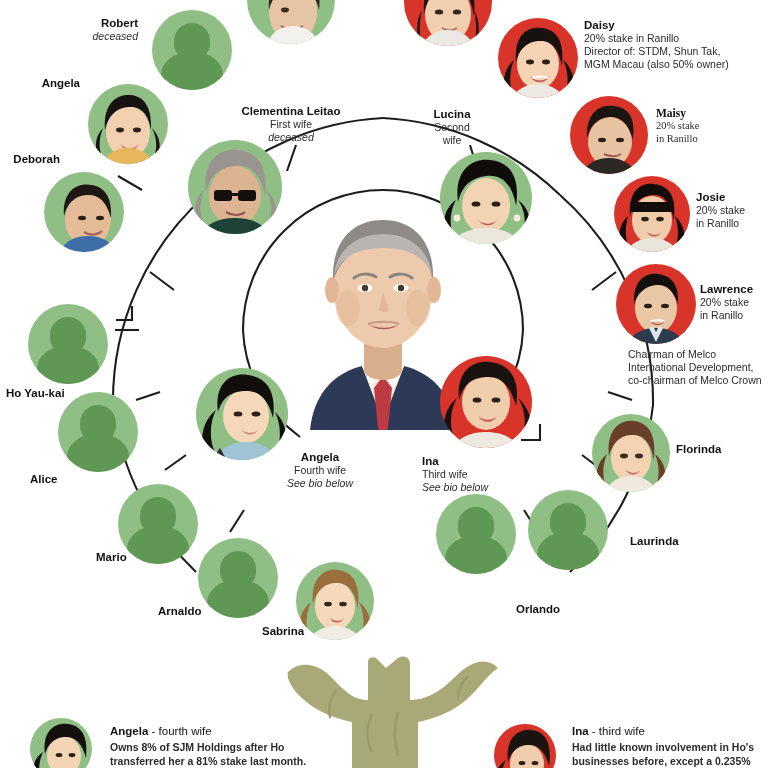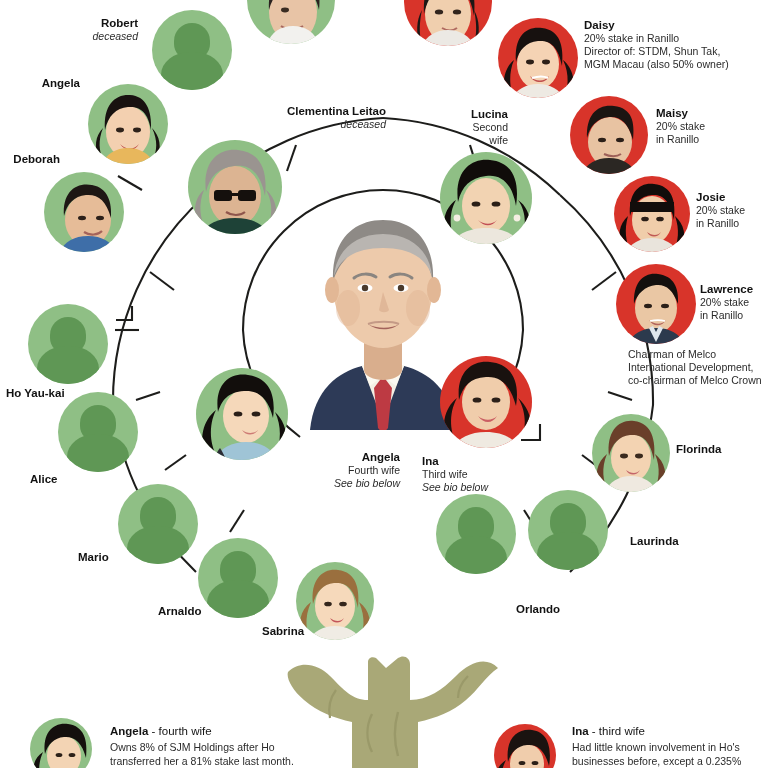--- a/index.html
+++ b/index.html
@@ -46,30 +46,30 @@
   }
   
   .photo{position:absolute;left:0;top:0;width:100%;height:100%;}
 
   
   .lbl{position:absolute;line-height:1.22;}
   .lbl .nm{font-weight:bold;font-size:11.5px;color:#121212;display:block;white-space:nowrap;}
   .lbl .sub{font-size:10.5px;color:#2b2b2b;display:block;white-space:nowrap;}
   .lbl .ital{font-style:italic;font-size:10.5px;color:#2b2b2b;display:block;white-space:nowrap;}
   .lbl.r{text-align:right;}
-  .lbl.c{text-align:right;}
+  .lbl.c{text-align:center;}
   .lbl.l{text-align:left;}
 
   .note{position:absolute;font-size:10.5px;line-height:1.25;color:#2b2b2b;}
 
   
   .bio{position:absolute;}
   .bio .bt{font-size:11.5px;line-height:1.3;color:#141414;}
   .bio .bt b{font-weight:bold;}
-  .bio .bb{font-size:10.5px;line-height:1.32;color:#2b2b2b;margin-top:2px;}
+  .bio .bb{font-size:10.5px;line-height:1.32;color:#2b2b2b;margin-top:2px;font-weight:bold;}
   .bioface{position:absolute;border-radius:50%;overflow:hidden;}
 
   
   #patriarch{position:absolute;}
 </style>
 </head>
 <body>
 
 <div id="stage">
 
@@ -270,20 +270,21 @@
         <rect x="26" y="50" width="18" height="11" rx="3" fill="#15100d"></rect>
         <rect x="50" y="50" width="18" height="11" rx="3" fill="#15100d"></rect>
         <rect x="44" y="53" width="6" height="3" fill="#15100d"></rect>
         <path d="M38 72 C44 76 52 76 57 72" stroke="#8f564c" stroke-width="2.2" fill="none"></path>
         <path d="M14 94 C18 84 30 78 47 78 C64 78 76 84 80 94 Z" fill="#1e4237"></path>
       </svg>
     </div>
   </div>
   <div class="lbl c" style="left:196px;top:104px;width:190px;">
     <span class="nm">Clementina Leitao</span>
+    <span class="sub">First wife</span>
     <span class="ital">deceased</span>
   </div>
 
   <div class="node" style="left:440px;top:152px;width:92px;height:92px;">
     <div class="disc green" style="width:92px;height:92px;">
       <svg viewBox="0 0 92 92" width="92" height="92">
         <ellipse cx="46" cy="54" rx="24" ry="28" fill="#f2d3b2"></ellipse>
         <path d="M18 50 C14 18 32 6 50 8 C72 10 80 28 76 54 C72 30 60 22 46 24 C30 26 22 34 18 50 Z" fill="#100c0a"></path>
         <path d="M16 48 C8 62 10 80 16 90 L8 90 C0 74 4 56 16 48 Z" fill="#100c0a"></path>
         <path d="M78 48 C88 62 86 80 78 90 L86 90 C94 74 90 56 78 48 Z" fill="#100c0a"></path>
@@ -329,21 +330,21 @@
       <svg viewBox="0 0 78 78" width="78" height="78">
         <ellipse cx="40" cy="46" rx="22" ry="25" fill="#e8c3a2"></ellipse>
         <path d="M17 42 C16 18 28 8 44 10 C62 12 65 26 63 44 C58 26 50 20 39 21 C27 22 20 30 17 42 Z" fill="#1b1512"></path>
         <ellipse cx="32" cy="44" rx="4" ry="2.2" fill="#2b1f18"></ellipse>
         <ellipse cx="50" cy="44" rx="4" ry="2.2" fill="#2b1f18"></ellipse>
         <path d="M34 58 C40 61 47 61 51 58" stroke="#9d6058" stroke-width="2" fill="none"></path>
         <path d="M12 78 C16 68 26 62 39 62 C52 62 62 68 66 78 Z" fill="#2b2723"></path>
       </svg>
     </div>
   </div>
-  <div class="lbl l" style="left:656px;top:106px;width:112px;">
+  <div class="lbl l" style="left:656px;top:106px;width:112px;font-family:Liberation Serif, serif;">
     <span class="nm">Maisy</span>
     <span class="sub">20% stake</span>
     <span class="sub">in Ranillo</span>
   </div>
 
   <div class="node" style="left:614px;top:176px;width:76px;height:76px;">
     <div class="disc red" style="width:76px;height:76px;">
       <svg viewBox="0 0 76 76" width="76" height="76">
         <ellipse cx="38" cy="44" rx="20" ry="24" fill="#f0cdaa"></ellipse>
         <path d="M16 40 C14 16 26 6 40 8 C58 10 62 24 60 44 C56 24 48 18 38 19 C26 20 19 28 16 40 Z" fill="#120d0b"></path>
@@ -413,21 +414,21 @@
   </div>
 
   <div class="node" style="left:118px;top:484px;width:80px;height:80px;">
     <div class="disc green" style="width:80px;height:80px;">
       <div class="sil">
         <div class="head"></div>
           <div class="body"></div>
       </div>
     </div>
   </div>
-  <div class="lbl l" style="left:78px;top:550px;width:90px;">
+  <div class="lbl l" style="left:96px;top:550px;width:90px;">
     <span class="nm">Mario</span>
   </div>
 
   <div class="node" style="left:198px;top:538px;width:80px;height:80px;">
     <div class="disc green" style="width:80px;height:80px;">
       <div class="sil">
         <div class="head"></div>
           <div class="body"></div>
       </div>
     </div>

